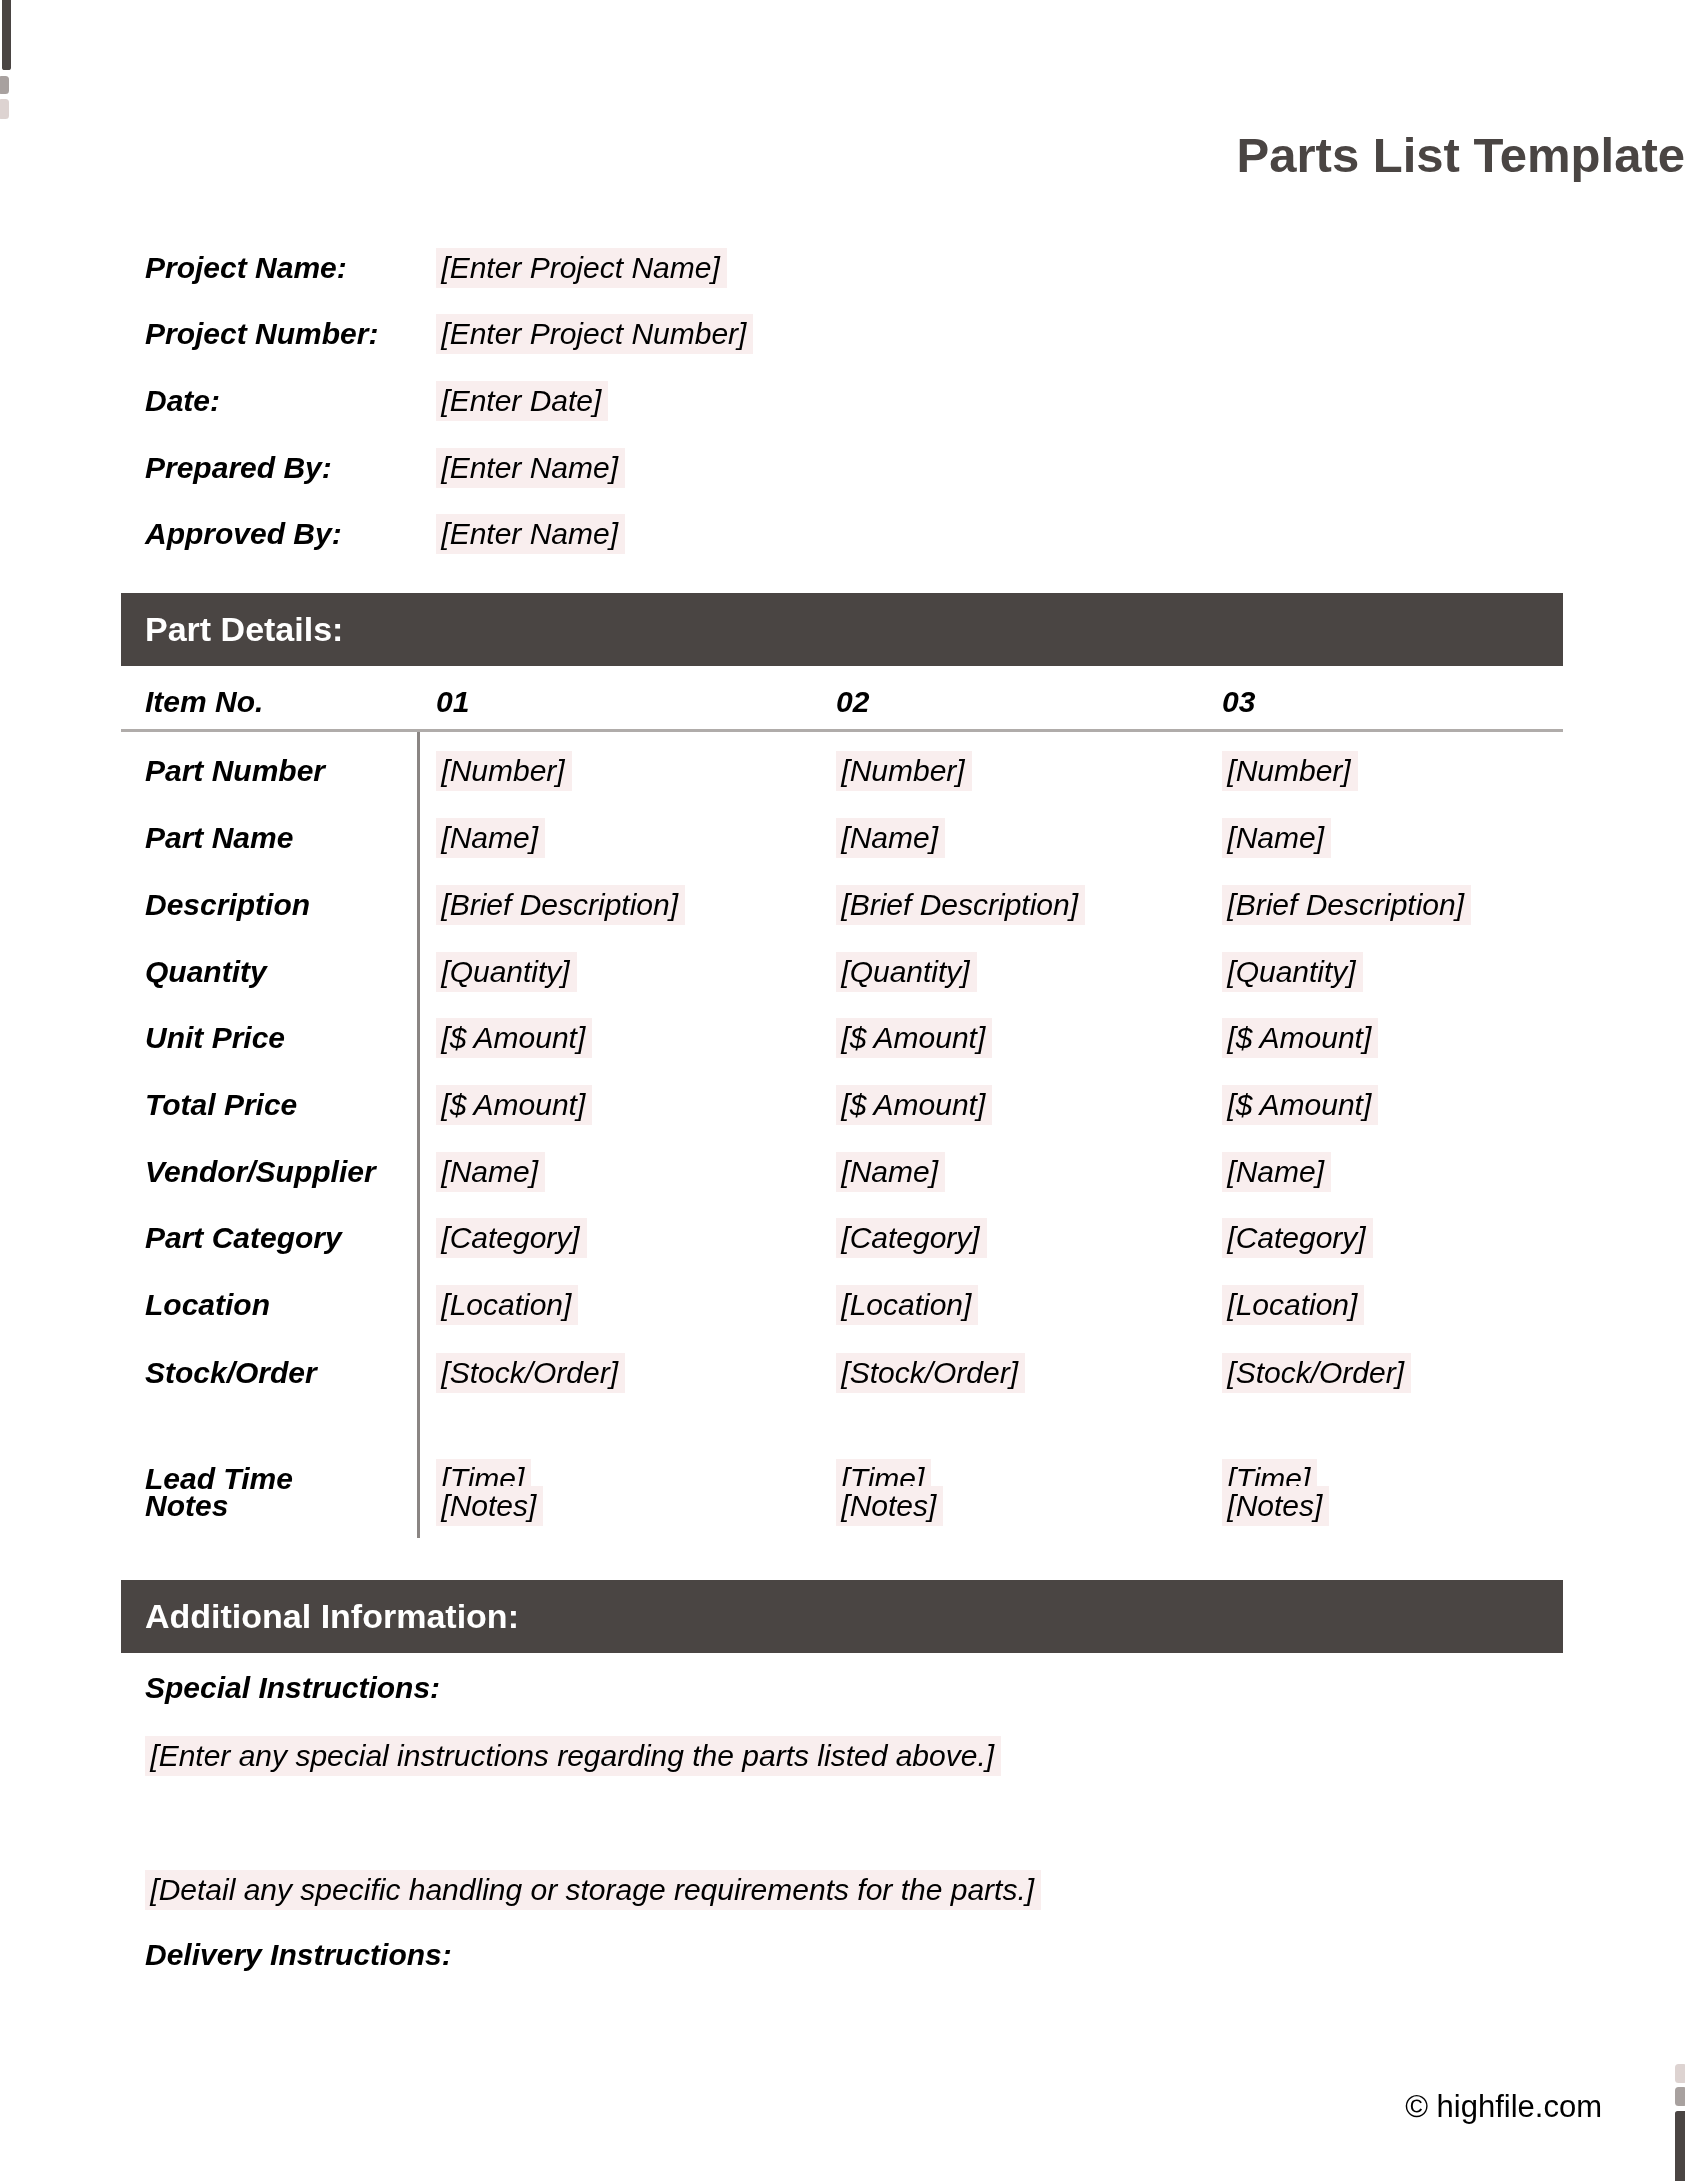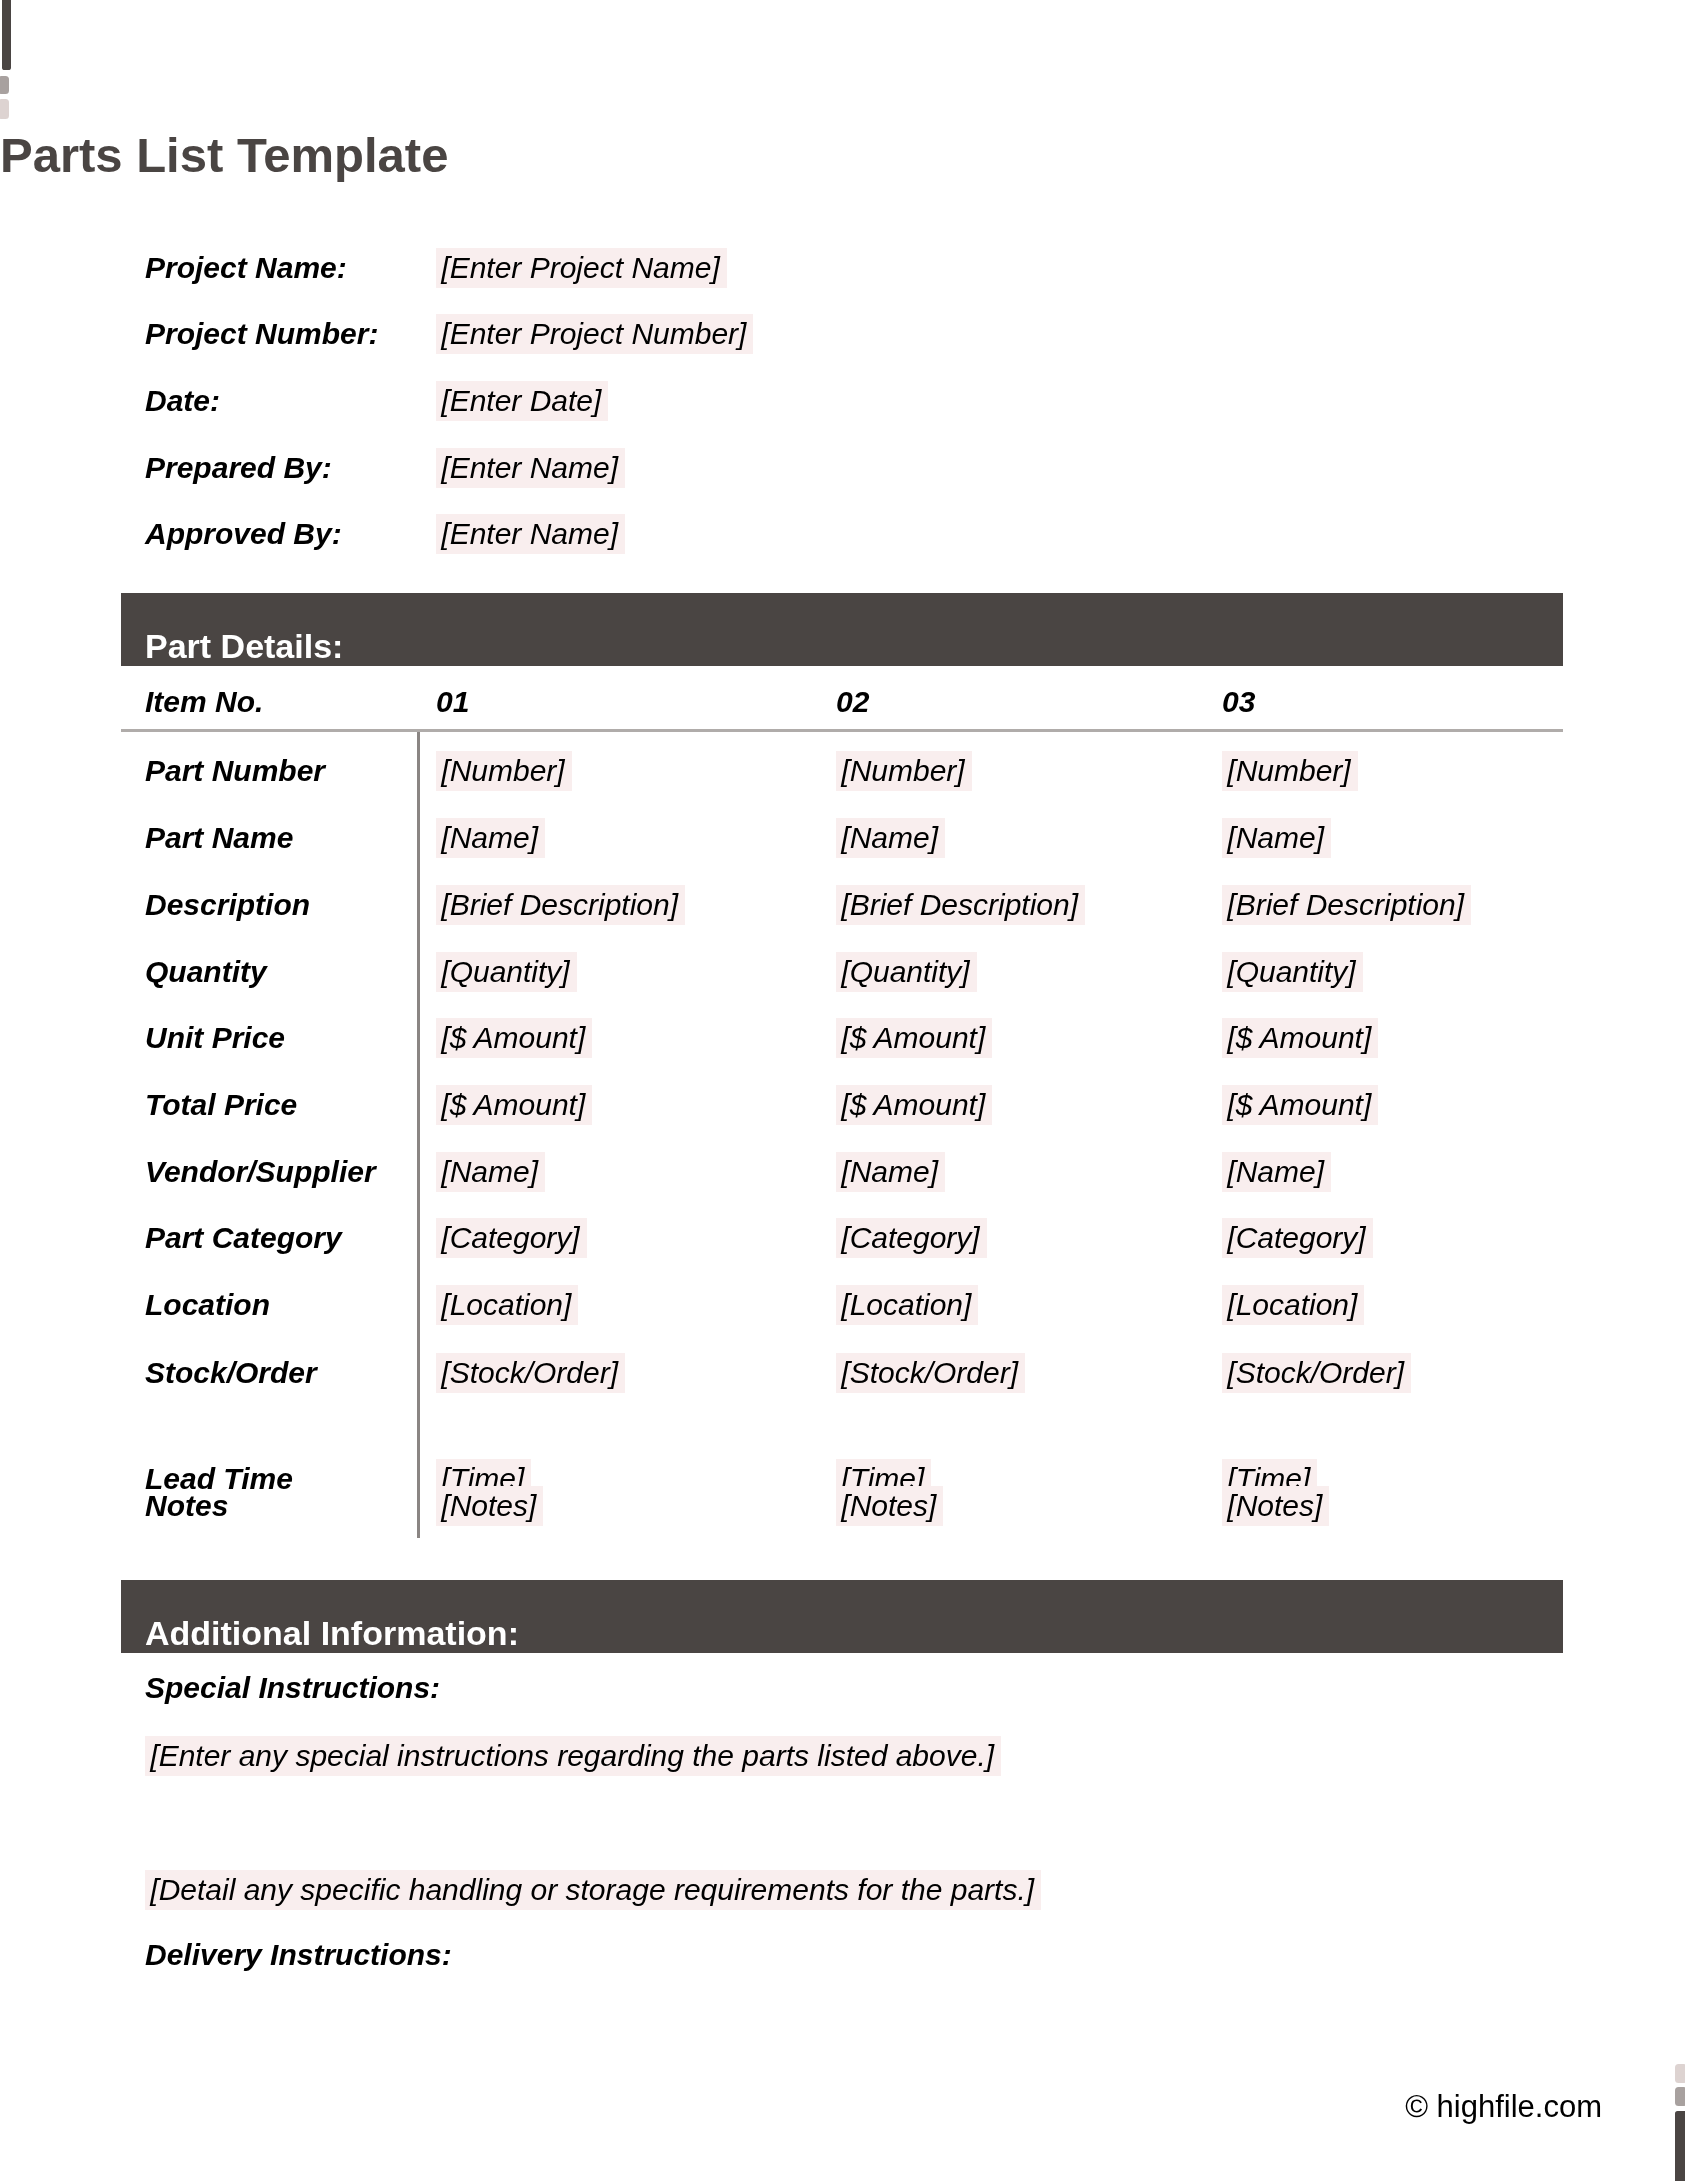--- a/index.html
+++ b/index.html
@@ -26,21 +26,21 @@
   .decor-bar{border-radius:2.6px;}
   .tl-bar{left:1.8px;top:-5.3px;width:9.7px;height:75px;background:var(--accent-dark);}
   .tl-gray{left:-1.8px;top:76px;width:10.5px;height:18.4px;background:var(--decor-gray);}
   .tl-light{left:-1.8px;top:99px;width:10.5px;height:20px;background:var(--decor-light);}
   .br-light{left:1675px;top:2064px;width:12.3px;height:19.3px;background:var(--decor-light);}
   .br-gray{left:1675px;top:2087px;width:12.3px;height:19.3px;background:var(--decor-gray);}
   .br-bar{left:1675px;top:2111px;width:12.3px;height:75px;background:var(--accent-dark);}
 
   .doc-title{
     position:absolute;left:0;top:128px;width:100%;
-    text-align:left;
+    text-align:right;
     font-size:49px;font-weight:bold;color:var(--accent-dark);
     line-height:54px;letter-spacing:0px;
   }
   
   .row{position:absolute;left:0;width:1685px;height:40px;line-height:40px;font-size:30px;font-style:italic;}
   .row .c0{position:absolute;left:145px;top:0;}
   .row .c1{position:absolute;left:436px;top:0;}
   .row .c2{position:absolute;left:836px;top:0;}
   .row .c3{position:absolute;left:1222px;top:0;}
   .lbl{font-weight:bold;color:#000000;}
@@ -48,21 +48,21 @@
     background:var(--highlight-pink);
     color:#000000;
     padding:2.6px 7px 4.4px 5.3px;
     white-space:nowrap;
   }
   .section-bar{
     position:absolute;left:121px;width:1442px;height:73px;
     background:var(--accent-dark);
     color:var(--bar-text);
     font-size:34px;font-weight:bold;
-    display:flex;align-items:flex-end;
+    display:flex;align-items:center;
     padding-left:24px;box-sizing:border-box;
   }
   .table-header .c0,.table-header .c1,.table-header .c2,.table-header .c3{font-weight:bold;color:#000;}
   .h-rule{position:absolute;left:121px;top:729px;width:1442px;height:2.6px;background:var(--rule-gray);}
   .v-line{position:absolute;left:417px;top:732px;width:2.6px;height:806px;background:var(--divider-gray);}
   .footer-text{
     position:absolute;top:2087px;right:83px;
     font-size:31px;line-height:39px;color:#000000;
   }
 </style>

